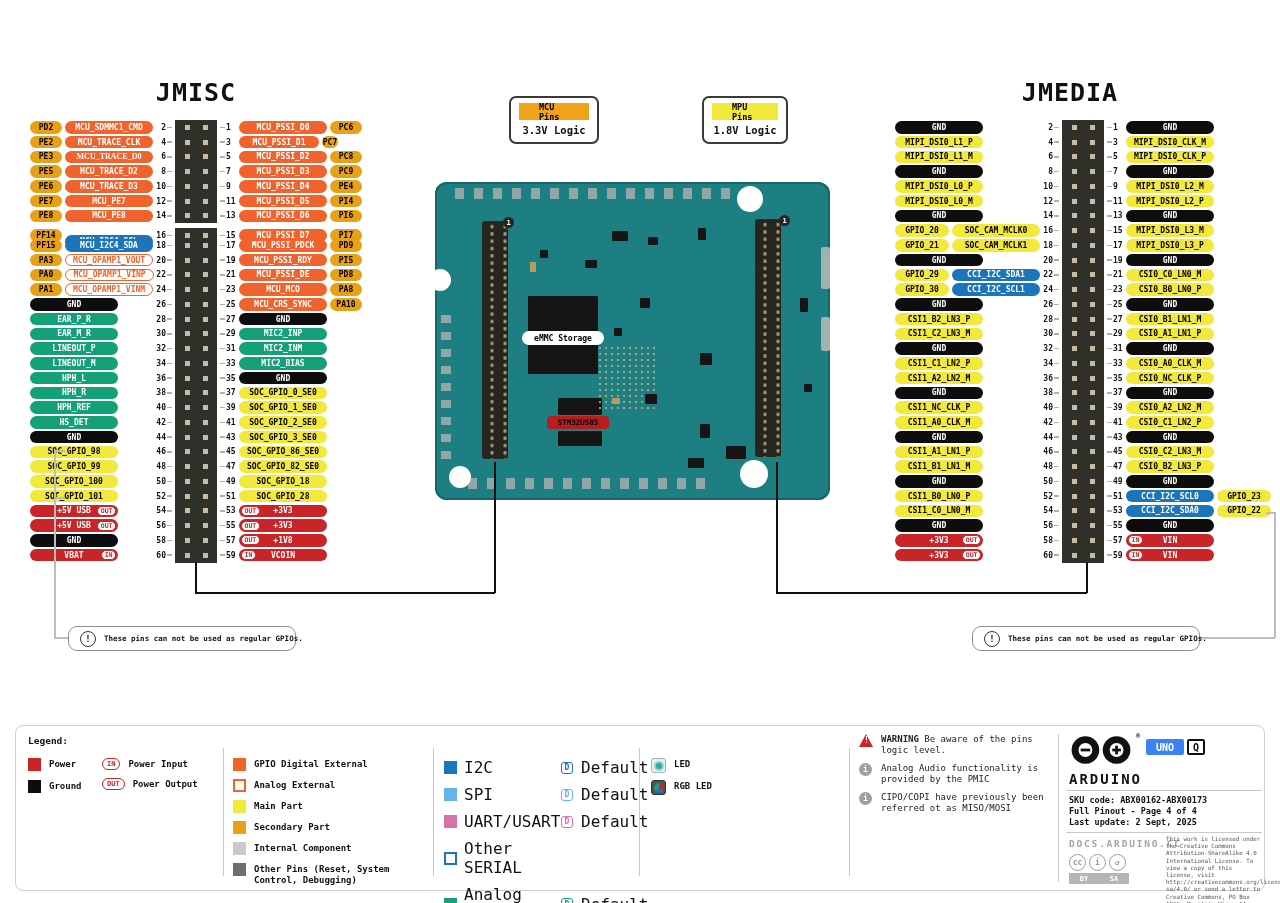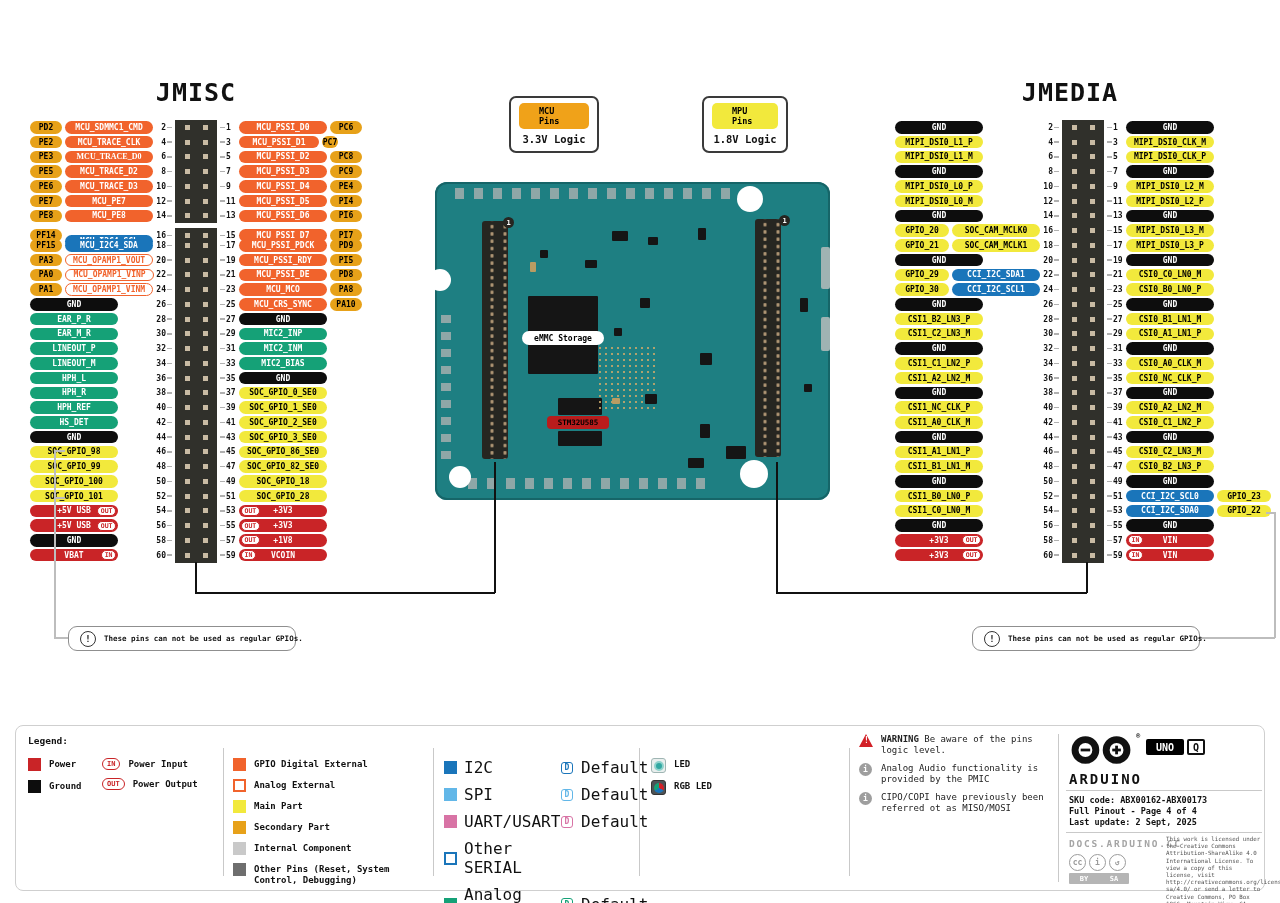--- a/index.html
+++ b/index.html
@@ -30,21 +30,21 @@
   .badge.br{right:2px}.badge.bl{left:2px}
   .num{font-size:8px;font-weight:bold;display:flex;align-items:center;gap:1px}
   .num.l{justify-content:flex-end}
   .num.r{justify-content:flex-start}
   .dash{width:5px;height:1.5px;background:#b0b0b0}
   .hdr{background:#30302B;height:14.75px;display:flex;align-items:center;justify-content:center;gap:13px}
   .hpin{width:5px;height:5px;background:#C9BBA4;display:block}
   
   .lbox{position:absolute;border:2px solid #3a3a3a;border-radius:7px;background:#fff;
         display:flex;flex-direction:column;align-items:center;padding:5px 8px 6px;gap:4px}
-  .lbox .lpill{height:26px;border-radius:5px;font-size:8.5px;font-weight:bold;display:flex;
+  .lbox .lpill{height:17px;border-radius:0;font-size:8.5px;font-weight:bold;display:flex;
                align-items:center;justify-content:center;padding:0 20px}
   .lbox .ltxt{font-size:10.5px;font-weight:bold}
   .lp-mcu{background:#F0A219;color:#000}
   .lp-mpu{background:#F2E93C;color:#000}
   
   .board{position:absolute;background:#1E7F82;border-radius:12px;box-shadow:inset 0 0 0 2px #166568}
   .hole{position:absolute;border-radius:50%;background:#fff}
   .pads-h{position:absolute;height:11px;background:repeating-linear-gradient(90deg,#8FA7A7 0 9px,transparent 9px 19px)}
   .pads-v{position:absolute;width:10px;background:repeating-linear-gradient(180deg,#8FA7A7 0 8px,transparent 8px 17px)}
   .bconn{position:absolute;background:#262621;border-radius:3px;
@@ -99,21 +99,21 @@
   .warnrow{display:grid;grid-template-columns:15px auto;gap:7px;align-items:flex-start;margin-bottom:7px}
   .warnrow .wtxt{font-size:9px;line-height:11px;color:#222}
   .warnrow .wtxt b{font-weight:bold}
   .w-tri{width:0;height:0;border-left:7px solid transparent;border-right:7px solid transparent;
          border-bottom:13px solid #D22027;position:relative}
   .w-tri::after{content:"!";position:absolute;left:-2px;top:2px;color:#fff;font-size:8px;font-weight:bold}
   .w-info{width:13px;height:13px;border-radius:50%;background:#9E9E9E;color:#fff;font-size:8px;
           font-weight:bold;display:flex;align-items:center;justify-content:center}
   
   .brand-name{position:absolute;font-size:14px;font-weight:bold;letter-spacing:2px}
-  .uno-badge{position:absolute;background:#000000;color:#fff;font-size:10px;font-weight:bold;
+  .uno-badge{position:absolute;background:#3b82f6;color:#fff;font-size:10px;font-weight:bold;
              display:flex;align-items:center;justify-content:center;border-radius:2px}
   .q-badge{position:absolute;background:#fff;color:#111;border:2px solid #111;font-size:10px;font-weight:bold;
            display:flex;align-items:center;justify-content:center;border-radius:2px;box-sizing:border-box}
   .sku{position:absolute;font-size:8.5px;font-weight:bold;line-height:11px;white-space:pre-line}
   .docs{position:absolute;font-size:9.5px;font-weight:bold;letter-spacing:1.8px;color:#a5a5a5}
   .license{position:absolute;font-size:5.8px;line-height:7.2px;color:#555}
   .ccrow{position:absolute;display:flex;gap:3px}
   .cci{width:17px;height:17px;border-radius:50%;border:1.6px solid #9b9b9b;color:#9b9b9b;font-size:8px;
        font-weight:bold;display:flex;align-items:center;justify-content:center;background:#fff;box-sizing:border-box}
   .ccbar{position:absolute;background:#b5b5b5;color:#fff;font-size:7px;font-weight:bold;display:flex;

